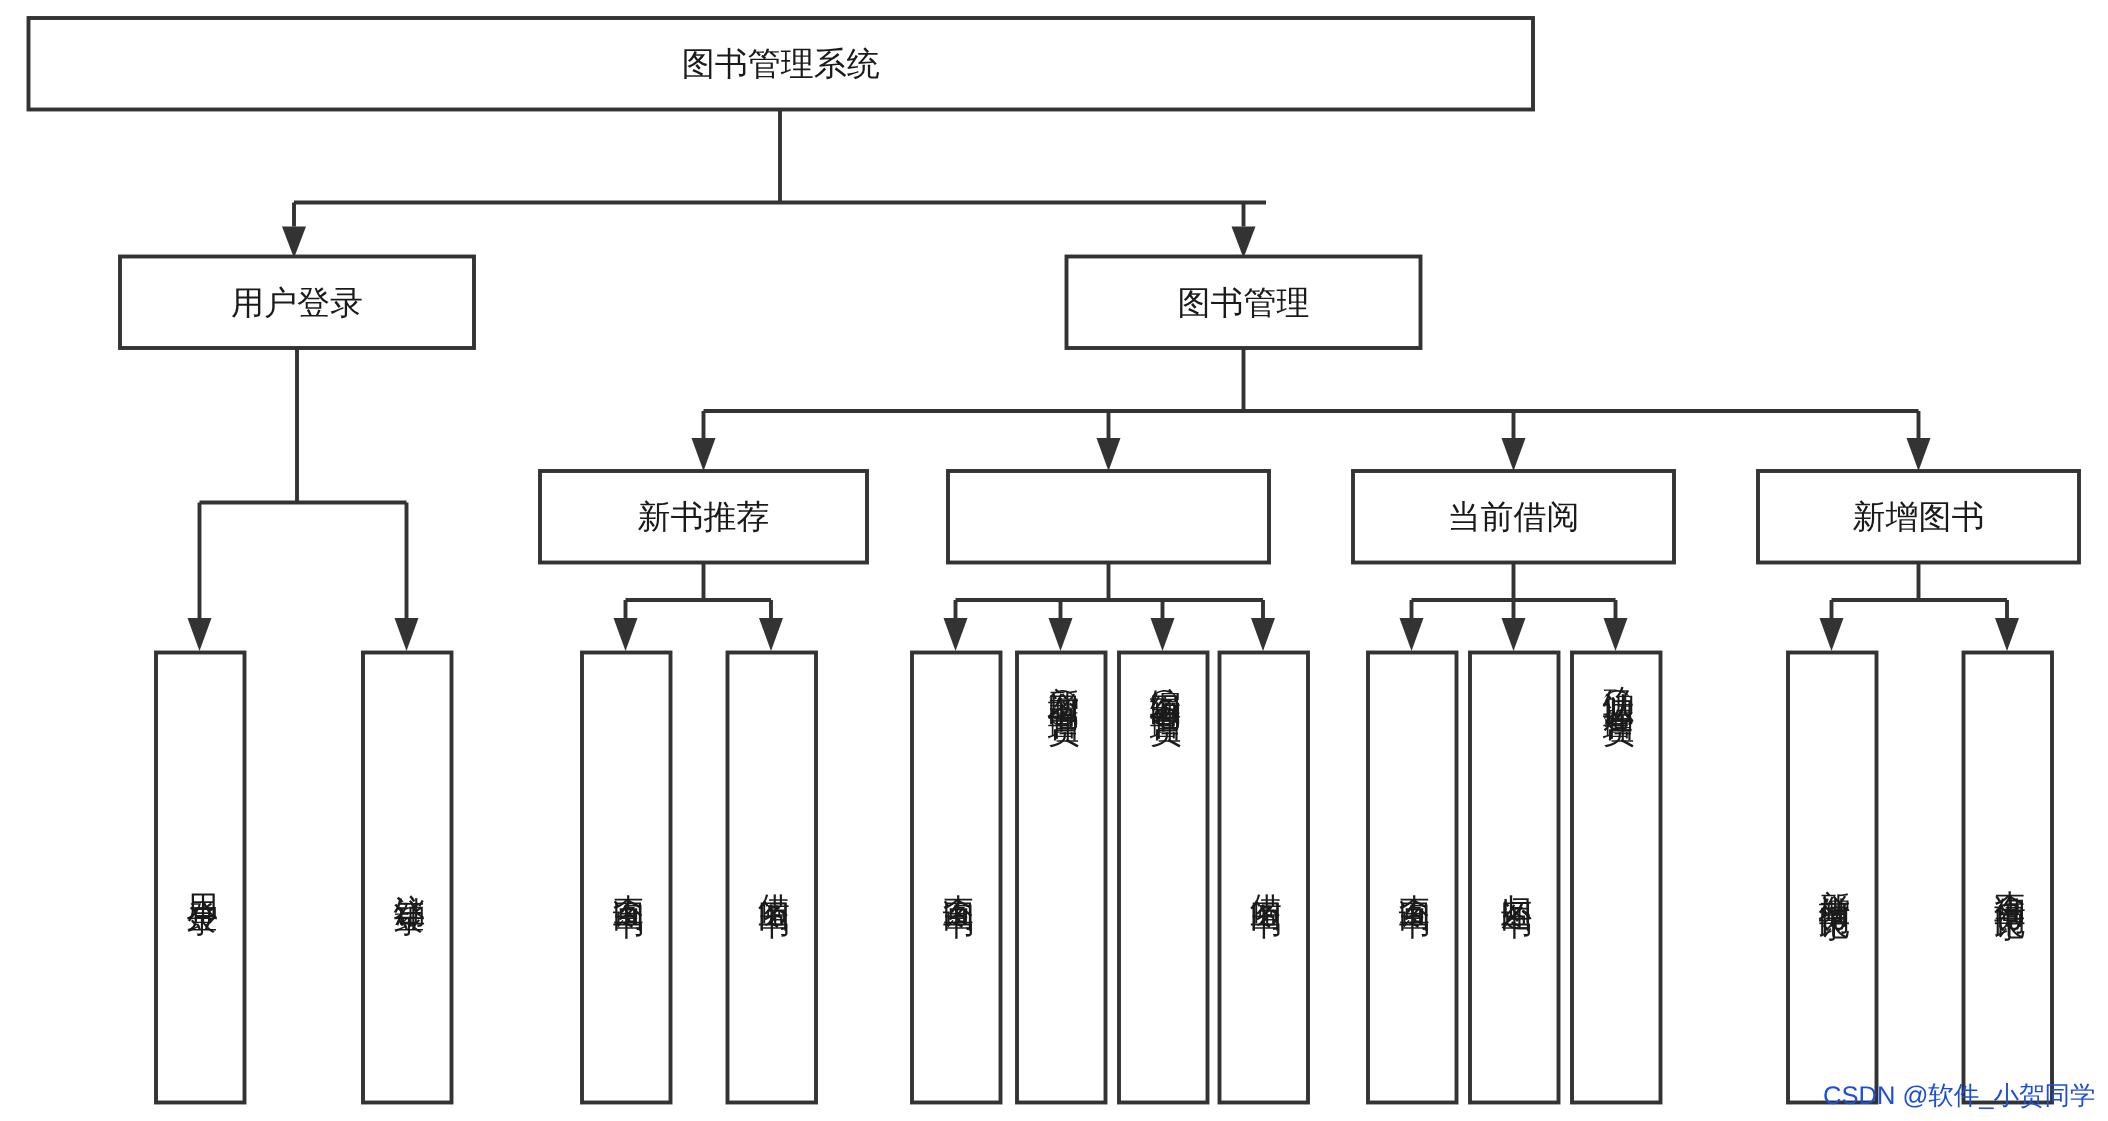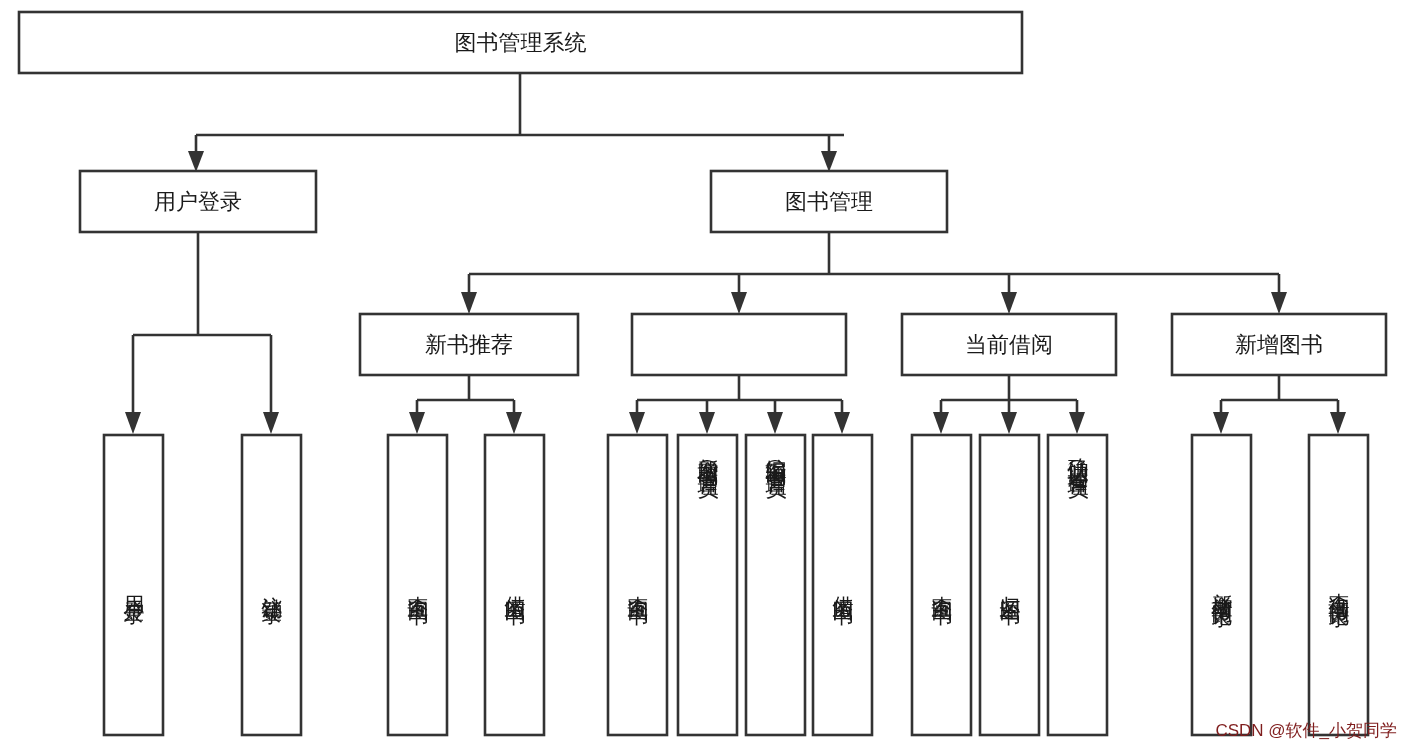--- a/index.html
+++ b/index.html
@@ -71,21 +71,21 @@
     font-size: 22px;
     color: #1a1a1a;
     white-space: nowrap;
   }
   .watermark {
     position: absolute;
     right: 8px;
     bottom: 5px;
     font-family: "Liberation Sans", "DejaVu Sans", sans-serif;
     font-size: 17px;
-    color: #7f1d1d;
+    color: #1d4ed8;
     white-space: nowrap;
     user-select: none;
   }
 </style>
 </head>
 <body>
 
 <div id="diagram-root">
 
   <svg class="diagram-canvas" viewBox="0 0 1405 747">

